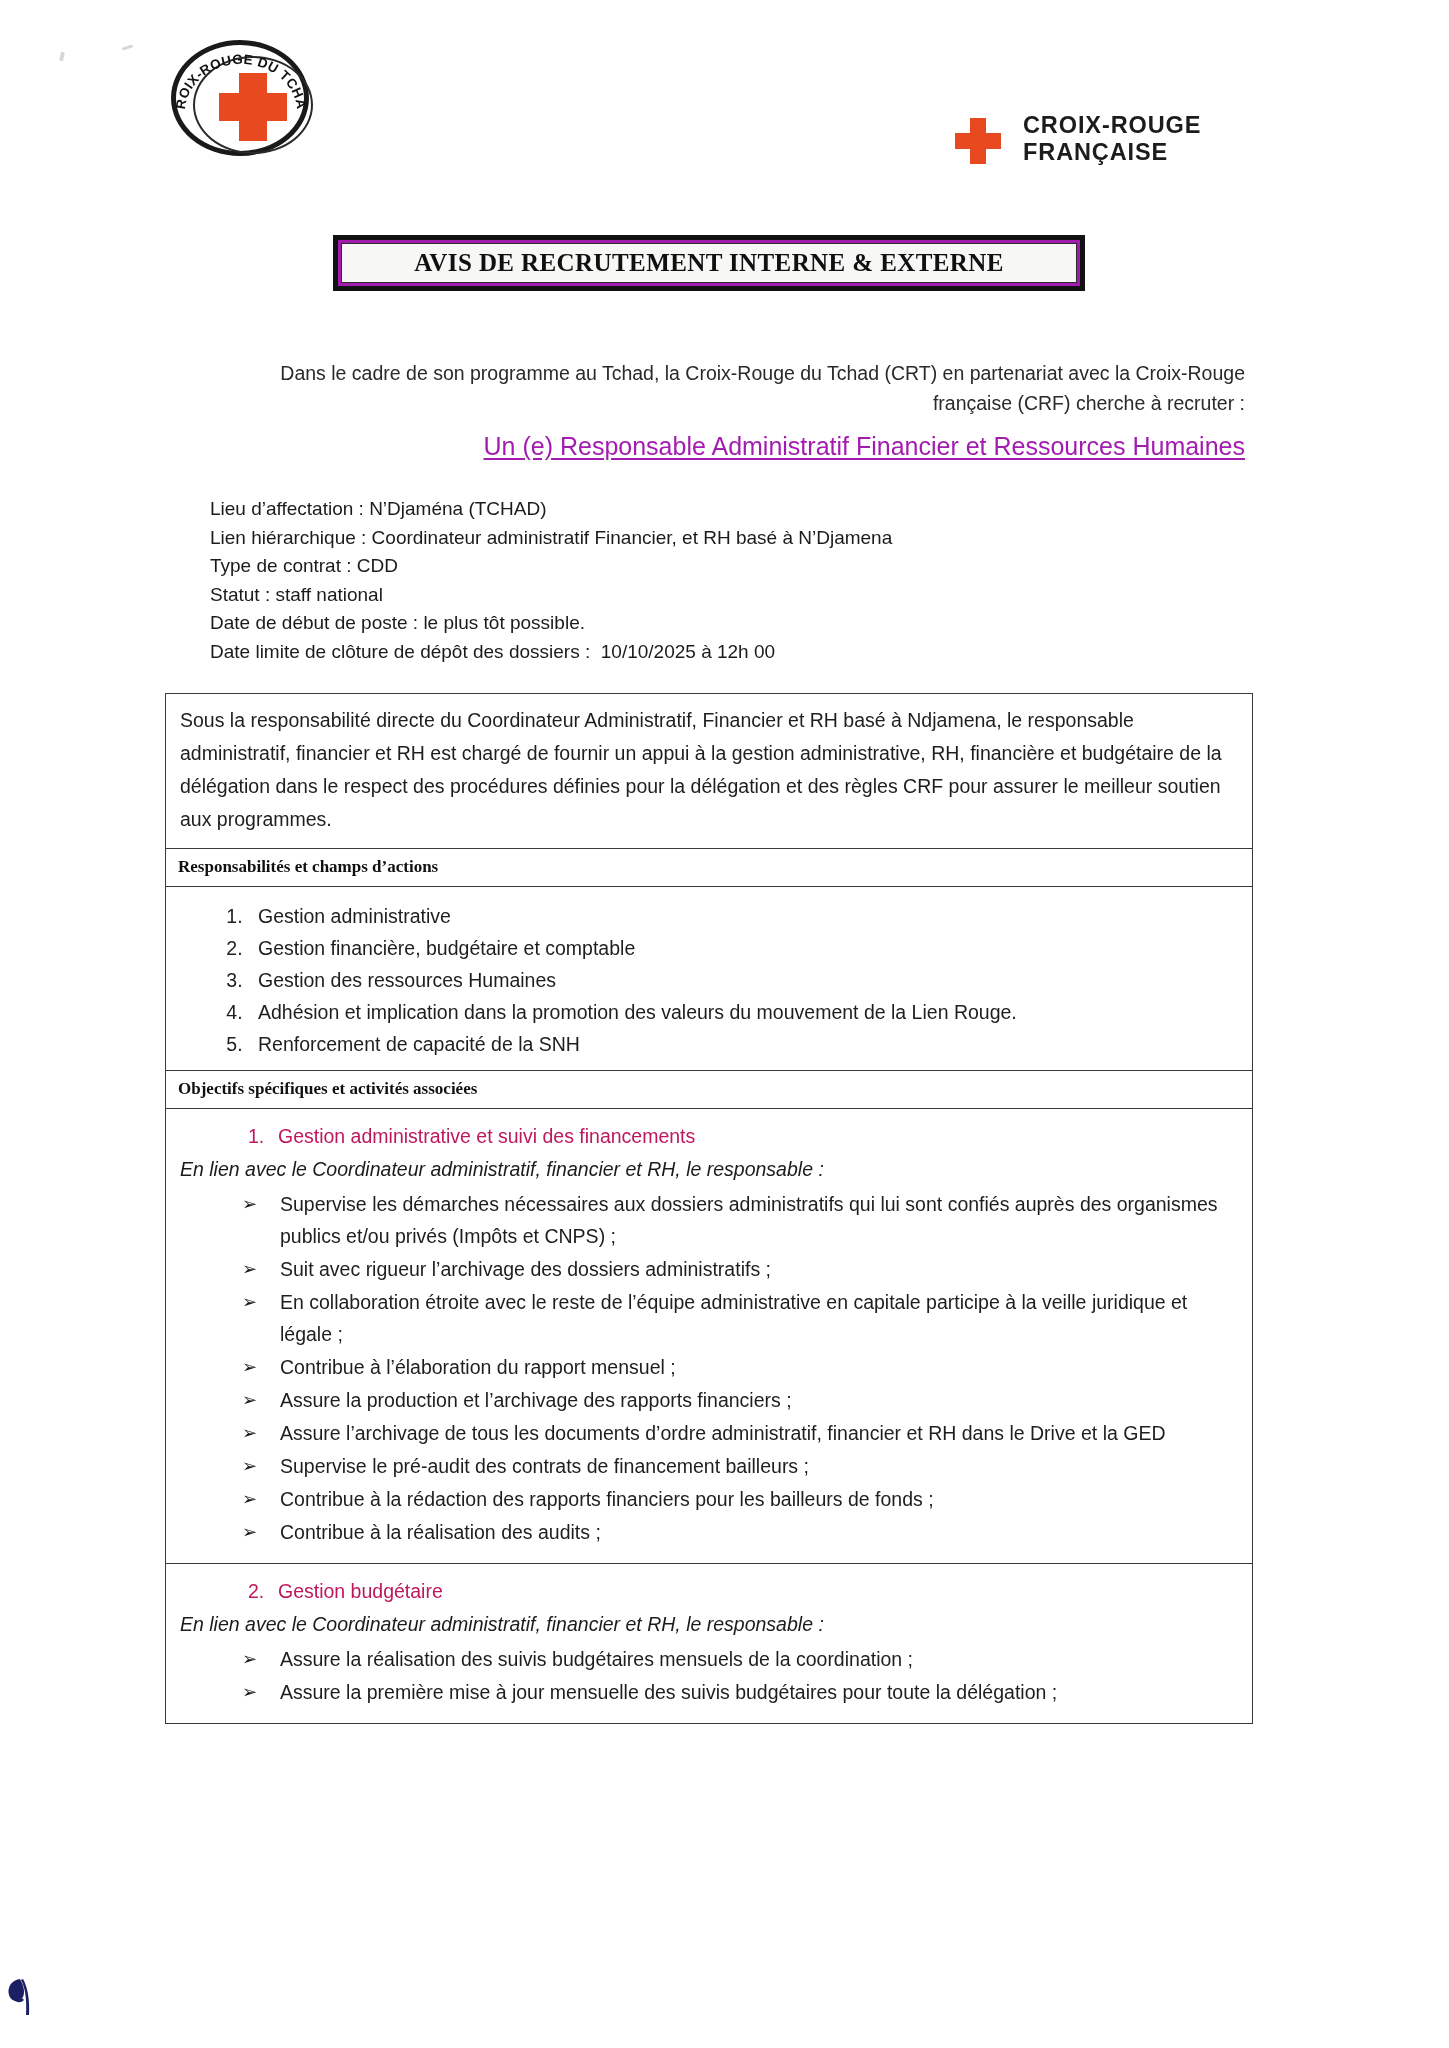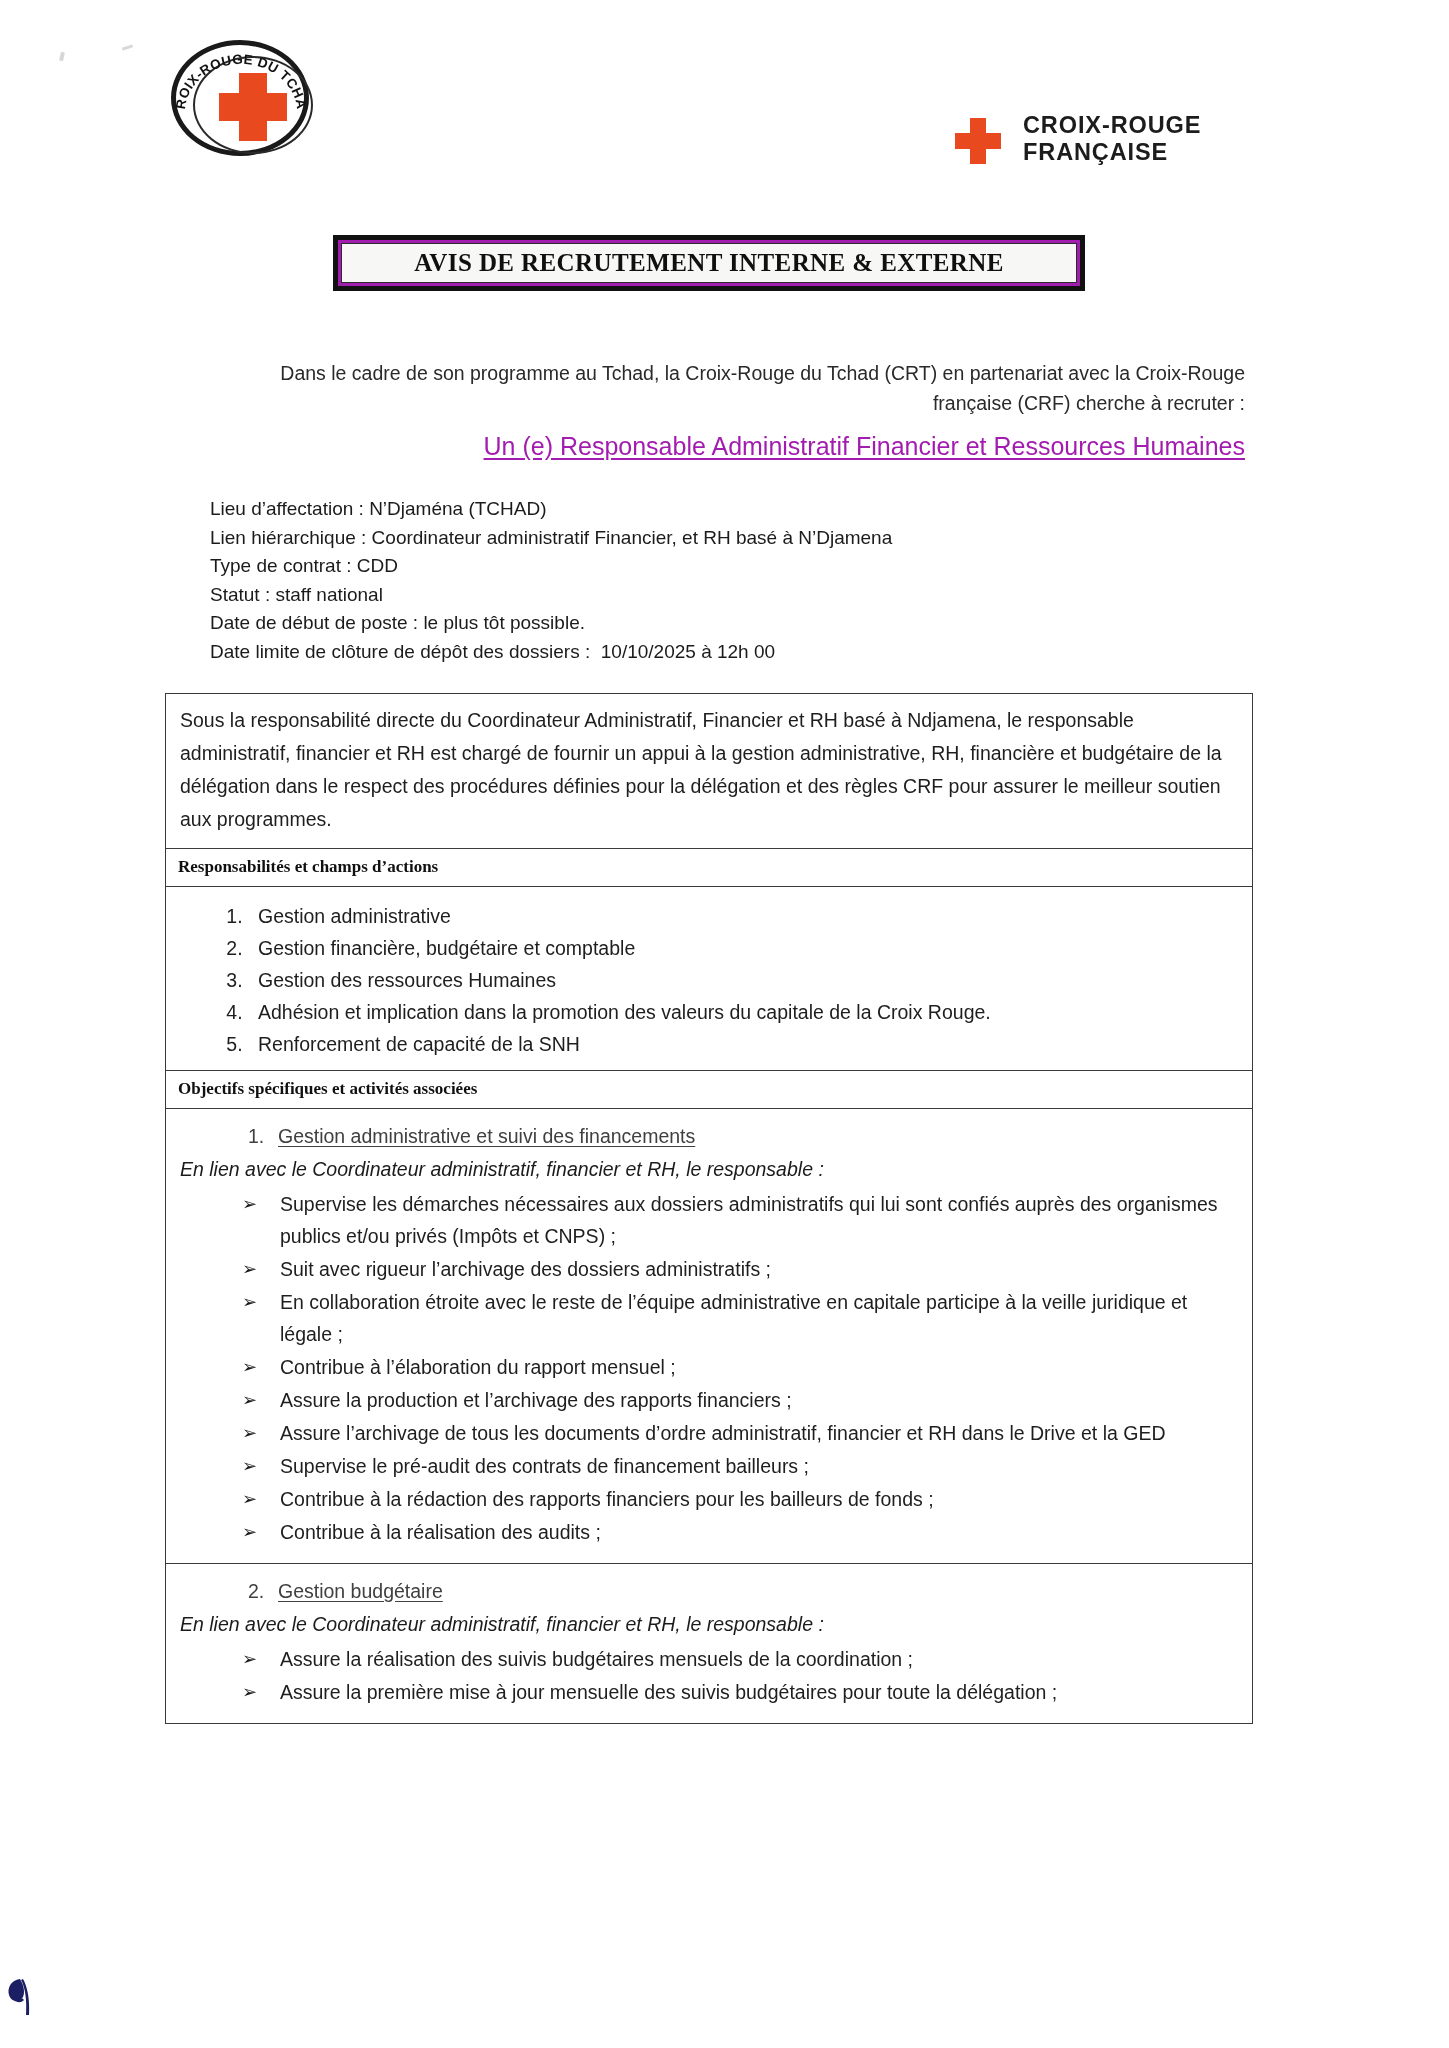--- a/index.html
+++ b/index.html
@@ -149,22 +149,21 @@
     font-size: 19.5px;
     line-height: 31px;
     color: #1e1e1e;
   }
   ol.num-list li { padding-left: 10px; margin-bottom: 1px; }
 
   .obj-wrap { padding: 16px 14px 14px 14px; }
   .obj-num {
     margin-left: 68px;
     font-size: 19.5px;
-    color: #404040;
-    text-decoration: underline;
+    color: #be185d;
     text-underline-offset: 3px;
     display: inline-block;
   }
   .obj-num .n { text-decoration: none; display: inline-block; width: 30px; }
   .obj-lead {
     font-style: italic;
     font-size: 19.5px;
     line-height: 34px;
     color: #1b1b1b;
     margin-top: 4px;
@@ -259,21 +258,21 @@
 
   <div class="tbl-row">
     <div class="section-head">Responsabilités et champs d’actions</div>
   </div>
 
   <div class="tbl-row">
     <ol class="num-list">
       <li>Gestion administrative</li>
       <li>Gestion financière, budgétaire et comptable</li>
       <li>Gestion des ressources Humaines</li>
-      <li>Adhésion et implication dans la promotion des valeurs du capitale de la Croix Rouge.</li>
+      <li>Adhésion et implication dans la promotion des valeurs du mouvement de la Lien Rouge.</li>
       <li>Renforcement de capacité de la SNH</li>
     </ol>
   </div>
 
   <div class="tbl-row">
     <div class="section-head">Objectifs spécifiques et activités associées</div>
   </div>
 
   <div class="tbl-row">
     <div class="obj-wrap">

